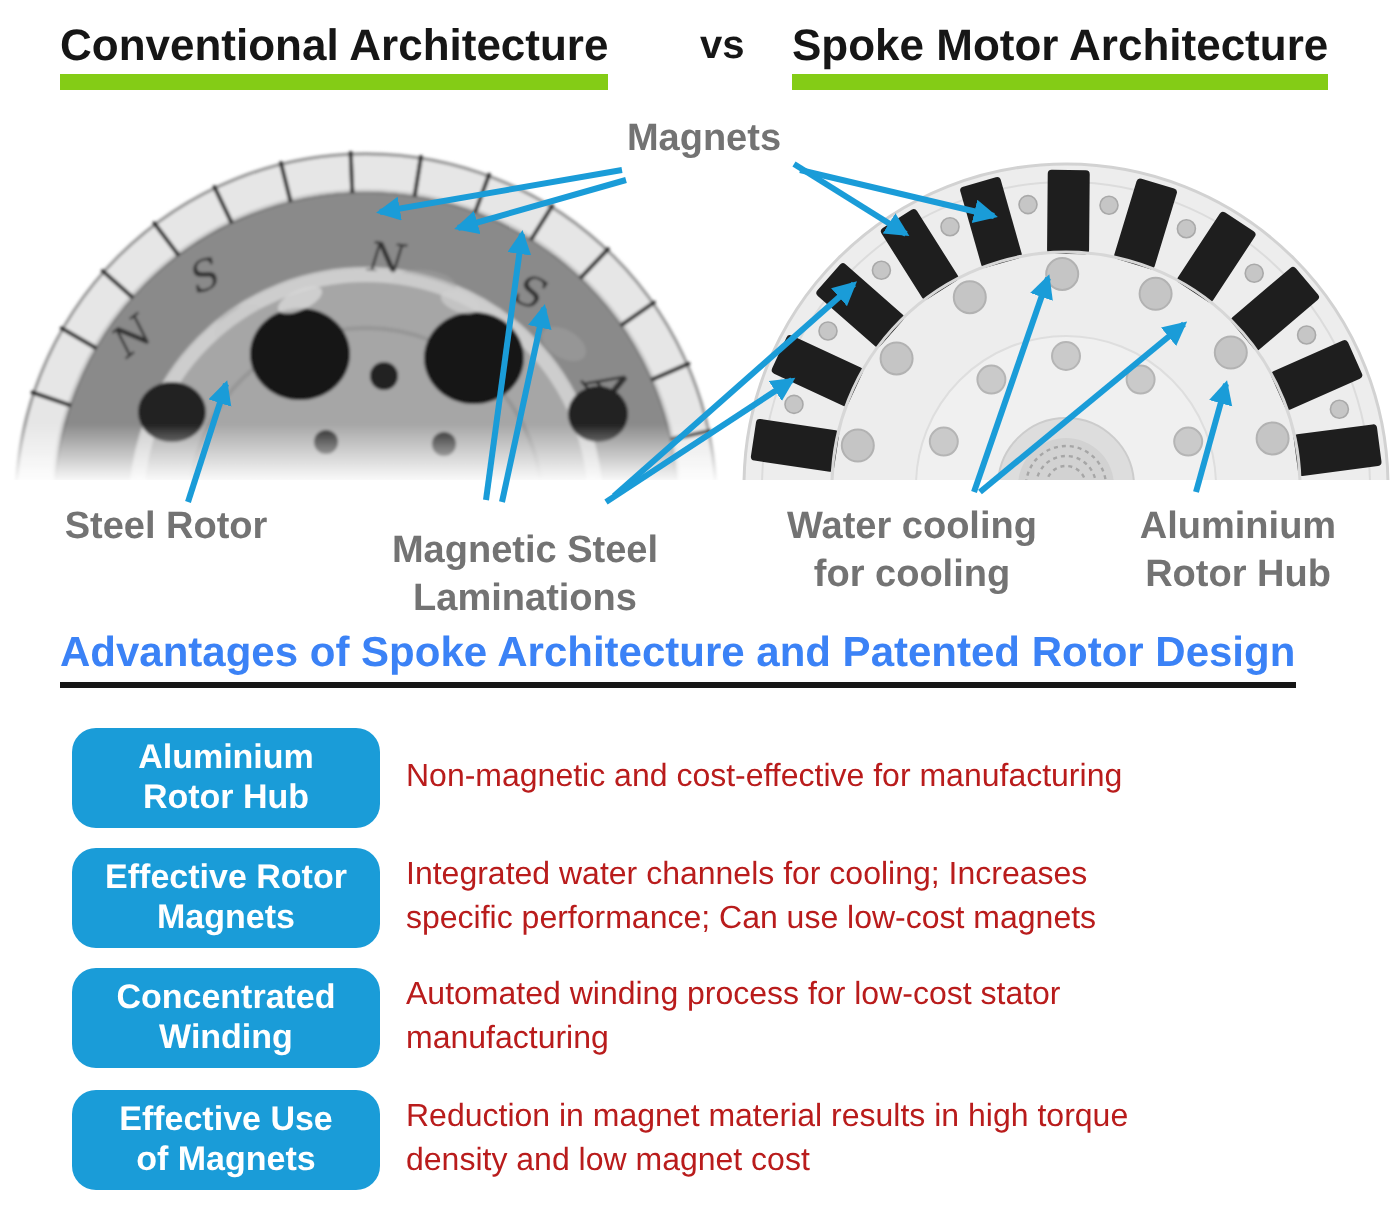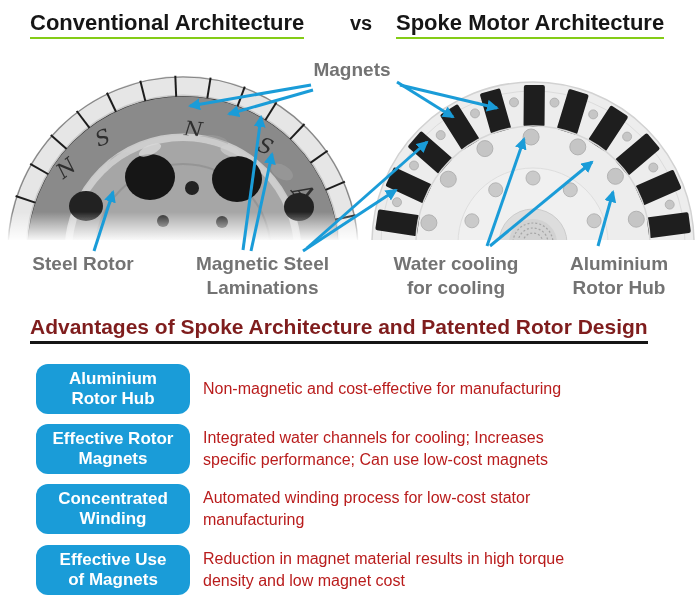--- a/index.html
+++ b/index.html
@@ -1,27 +1,27 @@
 <!DOCTYPE html>
 <html><head>
 <meta charset="utf-8">
 <style>
   html,body{margin:0;padding:0;background:#fff;}
   .page{position:relative;width:695px;height:612px;background:#fff;overflow:hidden;
         font-family:"Liberation Sans",sans-serif;}
   
   .title-part{position:absolute;font-weight:bold;color:#161616;font-size:22px;white-space:nowrap;}
-  .t-underline{border-bottom:2px solid #84cc16;padding-bottom:1px;}
+  .t-underline{border-bottom:8px solid #84cc16;padding-bottom:1px;}
   
   .diagram-svg{position:absolute;left:0;top:0;width:695px;height:312px;}
   .lab{position:absolute;color:#737373;font-weight:bold;font-size:19px;line-height:24px;
        text-align:center;white-space:nowrap;z-index:5;}
   .lab span{display:block;}
   
-  .adv-heading{position:absolute;left:30px;top:315px;font-size:21px;font-weight:bold;color:#7f1d1d;
+  .adv-heading{position:absolute;left:30px;top:315px;font-size:21px;font-weight:bold;color:#3b82f6;
        border-bottom:3px solid #161616;padding-bottom:2px;white-space:nowrap;}
   .adv-row{position:absolute;left:0;width:695px;height:50px;}
   .badge{position:absolute;left:36px;top:0;width:154px;height:50px;background:#1A9CD8;
        border-radius:12px;display:flex;flex-direction:column;align-items:center;justify-content:center;
        color:#fff;font-weight:bold;font-size:17px;line-height:20px;text-align:center;}
   .badge span{display:block;}
   .desc{position:absolute;left:203px;top:0;width:485px;height:50px;display:flex;flex-direction:column;
        justify-content:center;color:#b91c1c;font-size:16px;line-height:22px;}
   .desc span{display:block;}
 </style>
@@ -203,21 +203,21 @@
 
       <line x1="598" y1="246" x2="613" y2="192" marker-end="url(#ah)"></line>
     </g>
   </svg>
 
   <div class="lab" style="left:292px;top:58px;width:120px;">Magnets</div>
 
   <div class="lab" style="left:10px;top:252px;width:146px;">
     <span>Steel Rotor</span>
   </div>
-  <div class="lab" style="left:170px;top:252px;width:185px;">
+  <div class="lab" style="left:170px;top:264px;width:185px;">
     <span>Magnetic Steel</span>
     <span>Laminations</span>
   </div>
   <div class="lab" style="left:363px;top:252px;width:186px;">
     <span>Water cooling</span>
     <span>for cooling</span>
   </div>
   <div class="lab" style="left:540px;top:252px;width:158px;">
     <span>Aluminium</span>
     <span>Rotor Hub</span>

